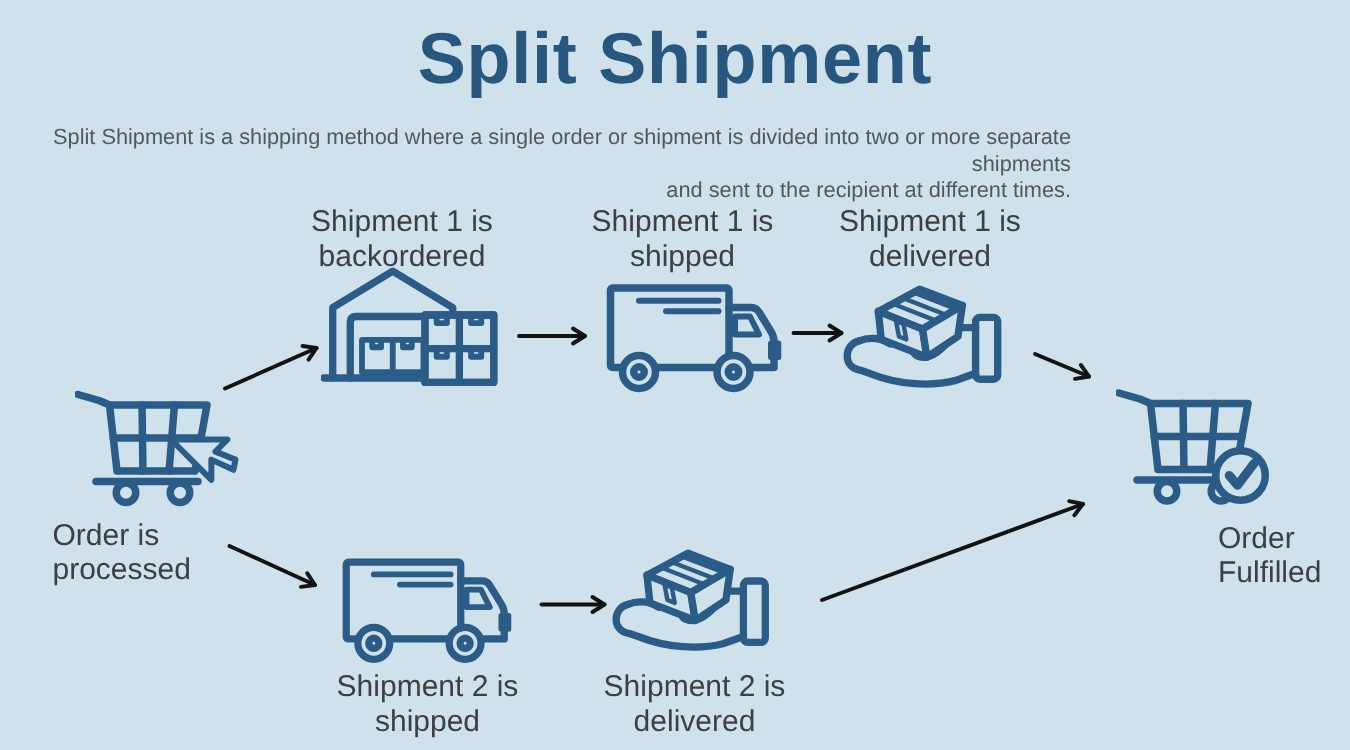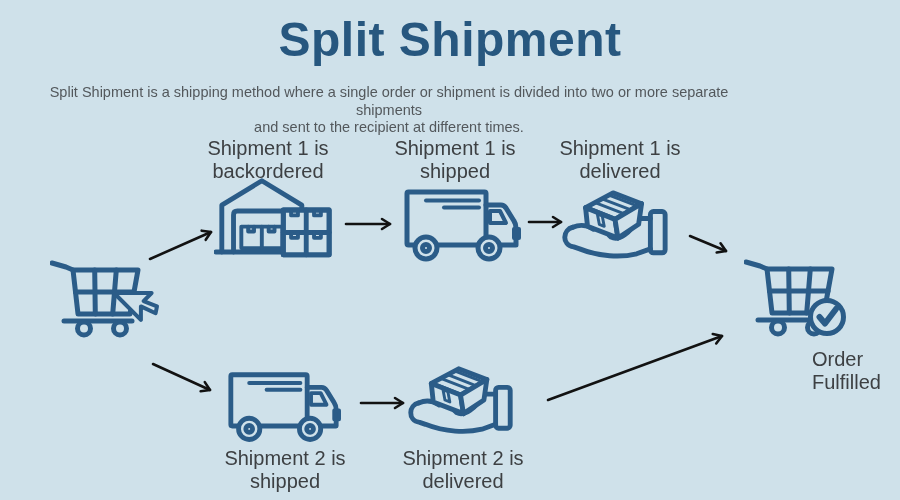--- a/index.html
+++ b/index.html
@@ -6,22 +6,22 @@
   .page{
     position:relative;width:900px;height:500px;overflow:hidden;
     background:var(--bg,#cfe1ea);
     font-family:"Liberation Sans", sans-serif;
   }
   .title{
     position:absolute;left:0;top:12px;width:900px;text-align:center;
     font-size:48px;font-weight:700;color:var(--title,#27577f);letter-spacing:.5px;
   }
   .subtitle{
-    position:absolute;left:0;top:84px;width:714px;text-align:center;
-    font-size:14.5px;line-height:1.22;color:var(--subtext,#53585c);white-space:pre-line;margin-left:32px;
+    position:absolute;left:0;top:84px;width:714px;text-align:right;
+    font-size:14.5px;line-height:1.22;color:var(--subtext,#53585c);white-space:pre-line;
   }
   .lbl{
     position:absolute;font-size:20px;line-height:1.14;color:var(--text,#3d4043);
     white-space:pre-line;text-align:center;
   }
   .lbl.left{text-align:left;}
   .ic{position:absolute;}
   .ic svg{display:block;width:100%;height:auto;}
   .ic svg *{stroke:var(--accent,#2b5c88);fill:none;stroke-width:5;stroke-linecap:round;stroke-linejoin:round;}
   .ic svg .bgf{fill:var(--bg,#cfe1ea);}
@@ -47,20 +47,22 @@
       <path d="M23,11 L88,11 L80,55 L28,55 Z"></path>
       <path d="M44.7,11 L45.3,55"></path>
       <path d="M66.3,11 L62.7,55"></path>
       <path d="M25.5,33 L84,33"></path>
       <path d="M14,62 L82,62"></path>
       <circle cx="34" cy="69.5" r="6.5"></circle>
       <circle cx="70" cy="69.5" r="6.5"></circle>
       <path class="bgf thin" d="M64,34 L90.9,60.9 L90.9,47.4 L105.6,54.2 L107,47.4 L93.6,42.1 L101.6,34 Z"></path>
     </svg>
   </div>
+  <div class="lbl left" style="left:35px;top:346px;width:110px;">Order is
+processed</div>
 
   <div class="lbl" style="left:203px;top:137px;width:130px;">Shipment 1 is
 backordered</div>
   <div class="ic" style="left:214px;top:170px;width:122px;">
     <svg viewBox="0 0 125 95">
       <path d="M2,84 L71,84"></path>
       <path d="M8,84 L8,36 L49,11 L90,36 L90,70"></path>
       <path d="M20,84 L20,46 Q20,42 24,42 L74,42 Q78,42 78,46 L78,62"></path>
       <path class="thin" d="M28,58 L70,58 L70,80 L28,80 Z"></path>
       <path class="thin" d="M49,58 L49,80"></path>

